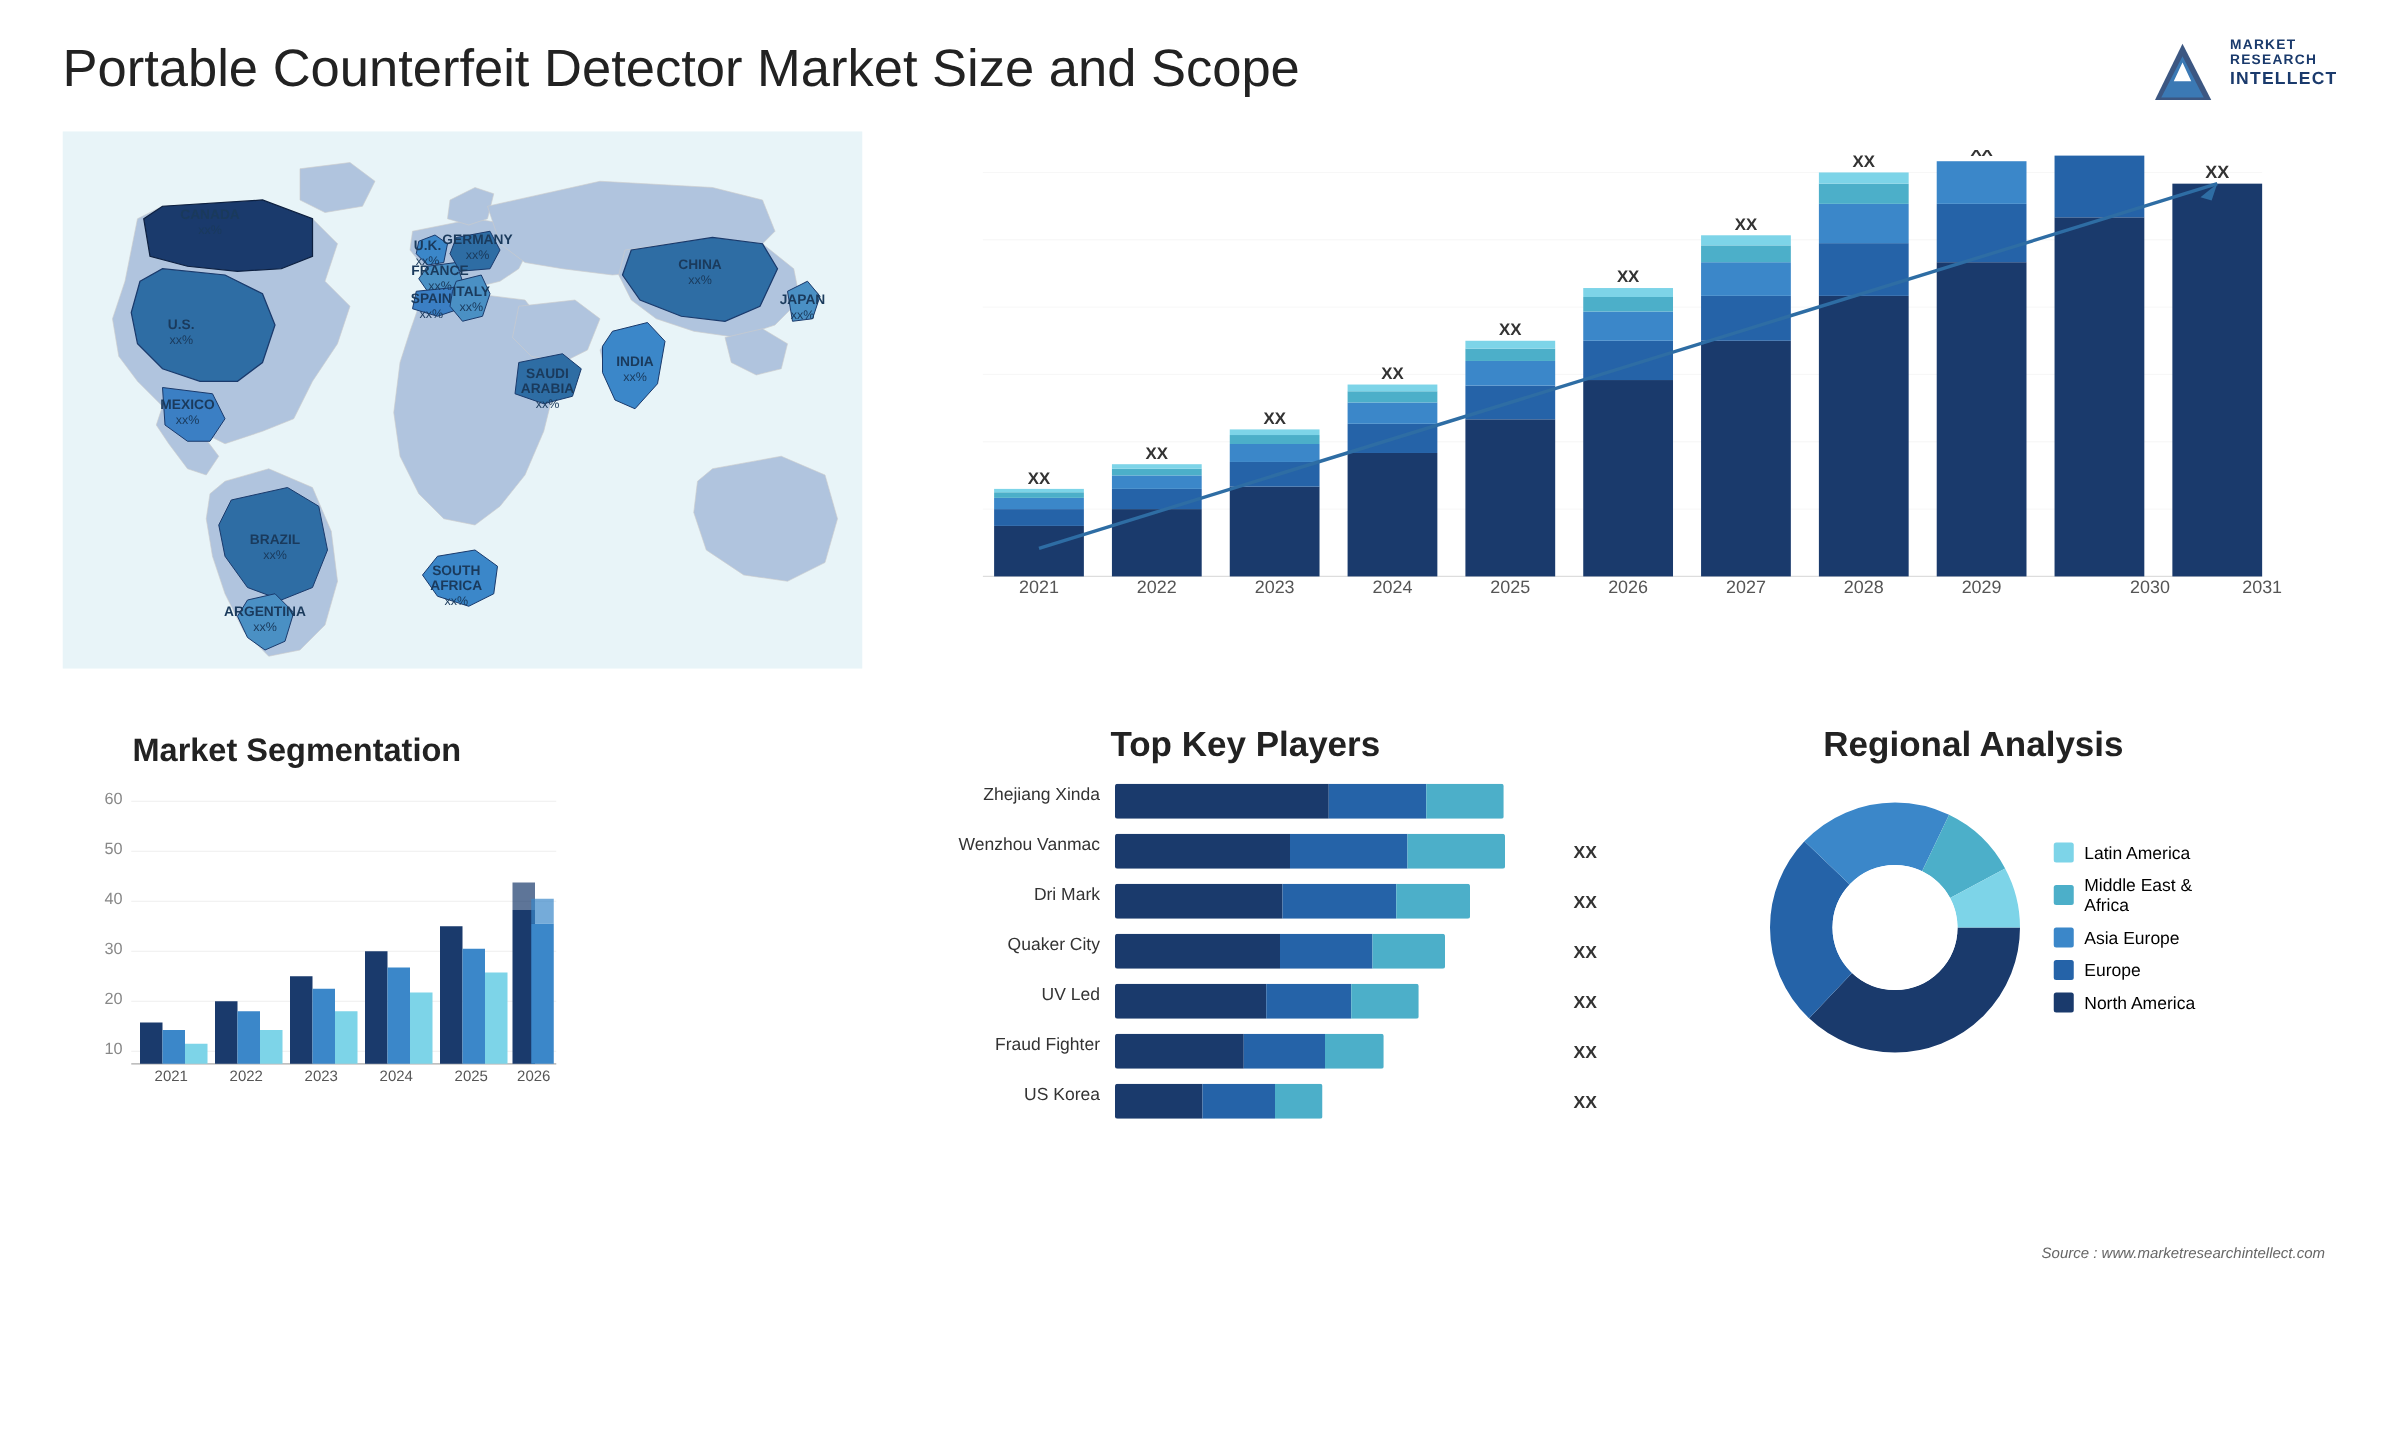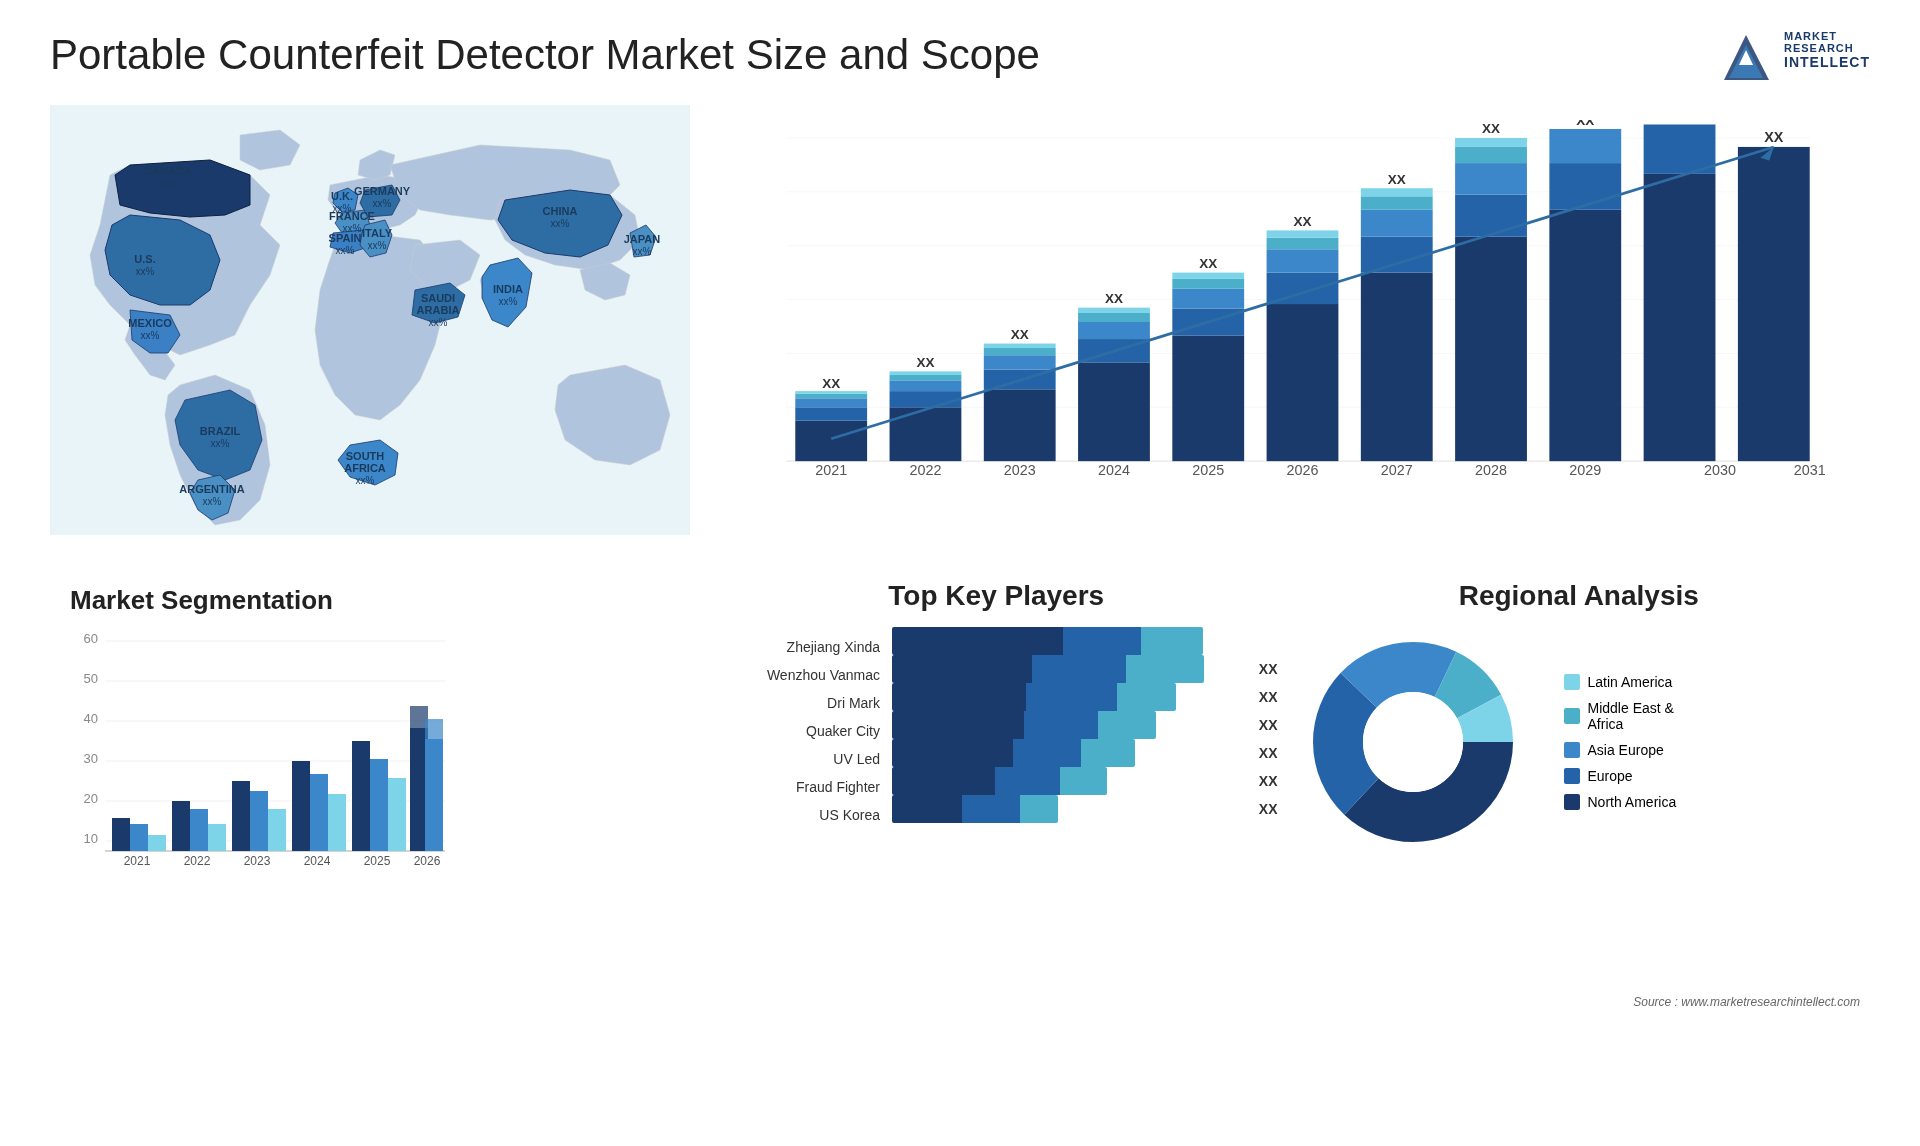--- a/index.html
+++ b/index.html
@@ -68,21 +68,22 @@
       height: 14px;
       border-radius: 50%;
     }
 
     .players-table {
       width: 100%;
     }
 
     .player-row {
       display: flex;
-      align-items: flex-end;
+      align-items: flex-start;
+      margin-bottom: 12px;
       gap: 12px;
     }
 
     .player-name {
       width: 165px;
       font-size: 14px;
       color: #333;
       text-align: right;
       flex-shrink: 0;
     }
@@ -104,22 +105,22 @@
       font-size: 14px;
       font-weight: 700;
       color: #333;
       margin-left: 8px;
       align-self: center;
     }
 
     .donut-container {
       display: flex;
       align-items: center;
-      gap: 36px;
-      justify-content: flex-start;
+      gap: 12px;
+      justify-content: center;
     }
 
     .regional-legend {
       display: flex;
       flex-direction: column;
       gap: 10px;
     }
 
     .reg-legend-item {
       display: flex;
@@ -382,21 +383,21 @@
         <line x1="50" y1="355" x2="1100" y2="30" stroke="#2e6da4" stroke-width="3" stroke-dasharray="none"></line>
         <polygon points="1100,30 1085,42 1095,45" fill="#2e6da4"></polygon>
 
         <text x="890" y="5" text-anchor="middle" font-size="15" fill="#333" font-weight="bold">XX</text>
         <text x="995" y="0" text-anchor="middle" font-size="15" fill="#333" font-weight="bold">XX</text>
         <text x="1100" y="25" text-anchor="middle" font-size="16" fill="#333" font-weight="bold">XX</text>
       </svg>
     </div>
 
     <div style="grid-column:1; grid-row:2; position:relative; padding: 5px 20px;">
-      <h2 class="section-title" style="text-align:left; font-size:26px;">Market Segmentation</h2>
+      <h2 class="section-title" style="text-align:left; font-size:26px;margin-left:36px;">Market Segmentation</h2>
       <div style="display:flex; gap:10px; align-items:flex-end;">
 
         <svg width="380" height="240" viewBox="0 0 380 240">
 
           <text x="28" y="12" font-size="13" fill="#888" text-anchor="end">60</text>
           <text x="28" y="52" font-size="13" fill="#888" text-anchor="end">50</text>
           <text x="28" y="92" font-size="13" fill="#888" text-anchor="end">40</text>
           <text x="28" y="132" font-size="13" fill="#888" text-anchor="end">30</text>
           <text x="28" y="172" font-size="13" fill="#888" text-anchor="end">20</text>
           <text x="28" y="212" font-size="13" fill="#888" text-anchor="end">10</text>

